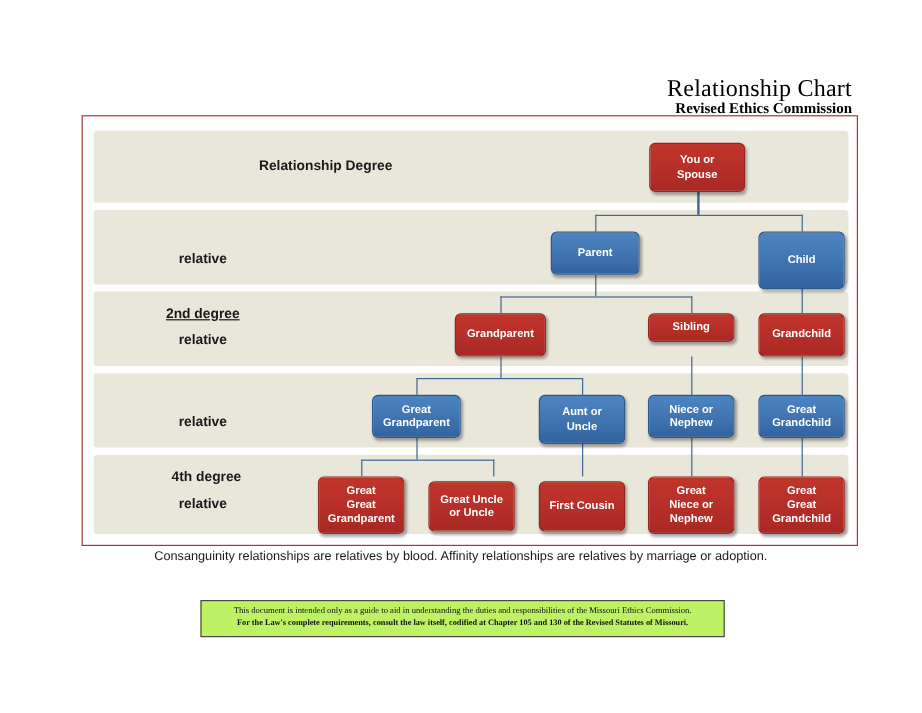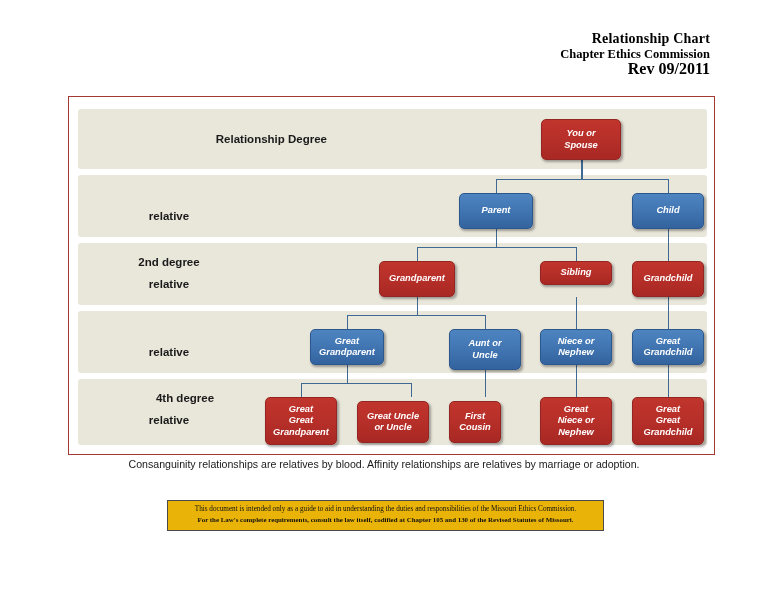--- a/index.html
+++ b/index.html
@@ -18,24 +18,25 @@
   
   .doc-header {
     position: absolute;
     top: 30px;
     right: 58px;
     text-align: right;
     font-family: "Liberation Serif", serif;
     color: #000000;
   }
   .doc-header .title {
-    font-size: 14px;
-    font-weight: bold;
+    font-size: 20px;
+    font-weight: normal;
     line-height: 17px;
     letter-spacing: 0.2px;
+    margin-top: 36px;
   }
   .doc-header .subtitle {
     font-size: 12.5px;
     font-weight: bold;
     line-height: 15px;
   }
   .doc-header .rev {
     font-size: 16px;
     font-weight: bold;
     line-height: 14px;
@@ -84,21 +85,20 @@
     font-size: 9.3px;
     font-weight: bold;
     line-height: 11.5px;
     display: flex;
     align-items: center;
     justify-content: center;
     text-align: center;
     padding: 2px 3px;
     box-shadow: 1.5px 2px 2.5px rgba(0,0,0,0.33);
     z-index: 5;
-    font-style: italic;
   }
   .node.red {
     background: linear-gradient(180deg, #C0352C 0%, #B9302A 42%, #A82823 100%);
     border: 1px solid #932622;
   }
   .node.blue {
     background: linear-gradient(180deg, #4D84C0 0%, #4277B4 45%, #33639E 100%);
     border: 1px solid #2C5party;
     border: 1px solid #2C588E;
   }
@@ -125,21 +125,21 @@
   }
 
   
   .disclaimer {
     position: absolute;
     left: 167px;
     top: 500px;
     width: 437px;
     height: 31px;
     border: 1px solid #4A4A4A;
-    background: #eab308;
+    background: #bef264;
     box-sizing: border-box;
     font-family: "Liberation Serif", serif;
     text-align: center;
     padding-top: 4px;
   }
   .disclaimer .line1 {
     font-size: 7.2px;
     line-height: 9.5px;
     color: #111111;
   }
@@ -148,42 +148,42 @@
     font-weight: bold;
     line-height: 9.5px;
     color: #111111;
   }
 </style>
 </head>
 <body>
 
 <div class="doc-header">
   <div class="title">Relationship Chart</div>
-  <div class="subtitle">Chapter Ethics Commission</div>
+  <div class="subtitle">Revised Ethics Commission</div>
   <div class="rev">Rev 09/2011</div>
 </div>
 
 <div class="chart-frame">
 
   <div class="band" style="top:12px;  height:60px;"></div>
   <div class="band" style="top:78px;  height:62px;"></div>
   <div class="band" style="top:146px; height:62px;"></div>
   <div class="band" style="top:214px; height:62px;"></div>
   <div class="band" style="top:282px; height:66px;"></div>
 
   <div class="band-label lead" style="left:38px; top:35px;">Relationship Degree</div>
 
   <div class="band-label" style="left:20px; top:112px;">relative</div>
 
-  <div class="band-label" style="left:20px; top:158px;">2nd degree</div>
+  <div class="band-label" style="left:20px; top:158px;text-decoration:underline;">2nd degree</div>
   <div class="band-label" style="left:20px; top:180px;">relative</div>
 
   <div class="band-label" style="left:20px; top:248px;">relative</div>
 
-  <div class="band-label" style="left:36px; top:294px;">4th degree</div>
+  <div class="band-label" style="left:23px; top:294px;">4th degree</div>
   <div class="band-label" style="left:20px; top:316px;">relative</div>
 
   <div class="conn v" style="left:512.3px; top:63px;  height:19px;"></div>
   <div class="conn h" style="left:427px;   top:82px;  width:173px;"></div>
   <div class="conn v" style="left:427px;   top:82px;  height:14px;"></div>
   <div class="conn v" style="left:599px;   top:82px;  height:14px;"></div>
 
   <div class="conn v" style="left:427px;   top:132px; height:18px;"></div>
   <div class="conn h" style="left:348px;   top:150px; width:160px;"></div>
   <div class="conn v" style="left:348px;   top:150px; height:14px;"></div>
@@ -216,21 +216,21 @@
       <span>You  or</span>
       <span>Spouse</span>
     </div>
   </div>
 
   <div class="node blue" style="left:390px; top:96px; width:74px; height:36px;">
     <div>
         <span>Parent</span>
       </div>
   </div>
-  <div class="node blue" style="left:563px; top:96px; width:72px; height:36px;">
+  <div class="node blue" style="left:563px; top:96px; width:72px; height:48px;">
     <div>
         <span>Child</span>
       </div>
   </div>
 
   <div class="node red" style="left:310px; top:164px; width:76px; height:36px;">
     <div>
         <span>Grandparent</span>
       </div>
   </div>
@@ -276,21 +276,21 @@
       <span>Great</span>
       <span>Grandparent</span>
     </div>
   </div>
   <div class="node red" style="left:288px; top:304px; width:72px; height:42px;">
     <div>
       <span>Great Uncle</span>
       <span>or Uncle</span>
     </div>
   </div>
-  <div class="node red" style="left:380px; top:304px; width:52px; height:42px;">
+  <div class="node red" style="left:380px; top:304px; width:72px; height:42px;">
     <div>
         <span>First Cousin</span>
       </div>
   </div>
   <div class="node red" style="left:471px; top:300px; width:72px; height:48px;">
     <div>
       <span>Great</span>
       <span>Niece or</span>
       <span>Nephew</span>
     </div>

